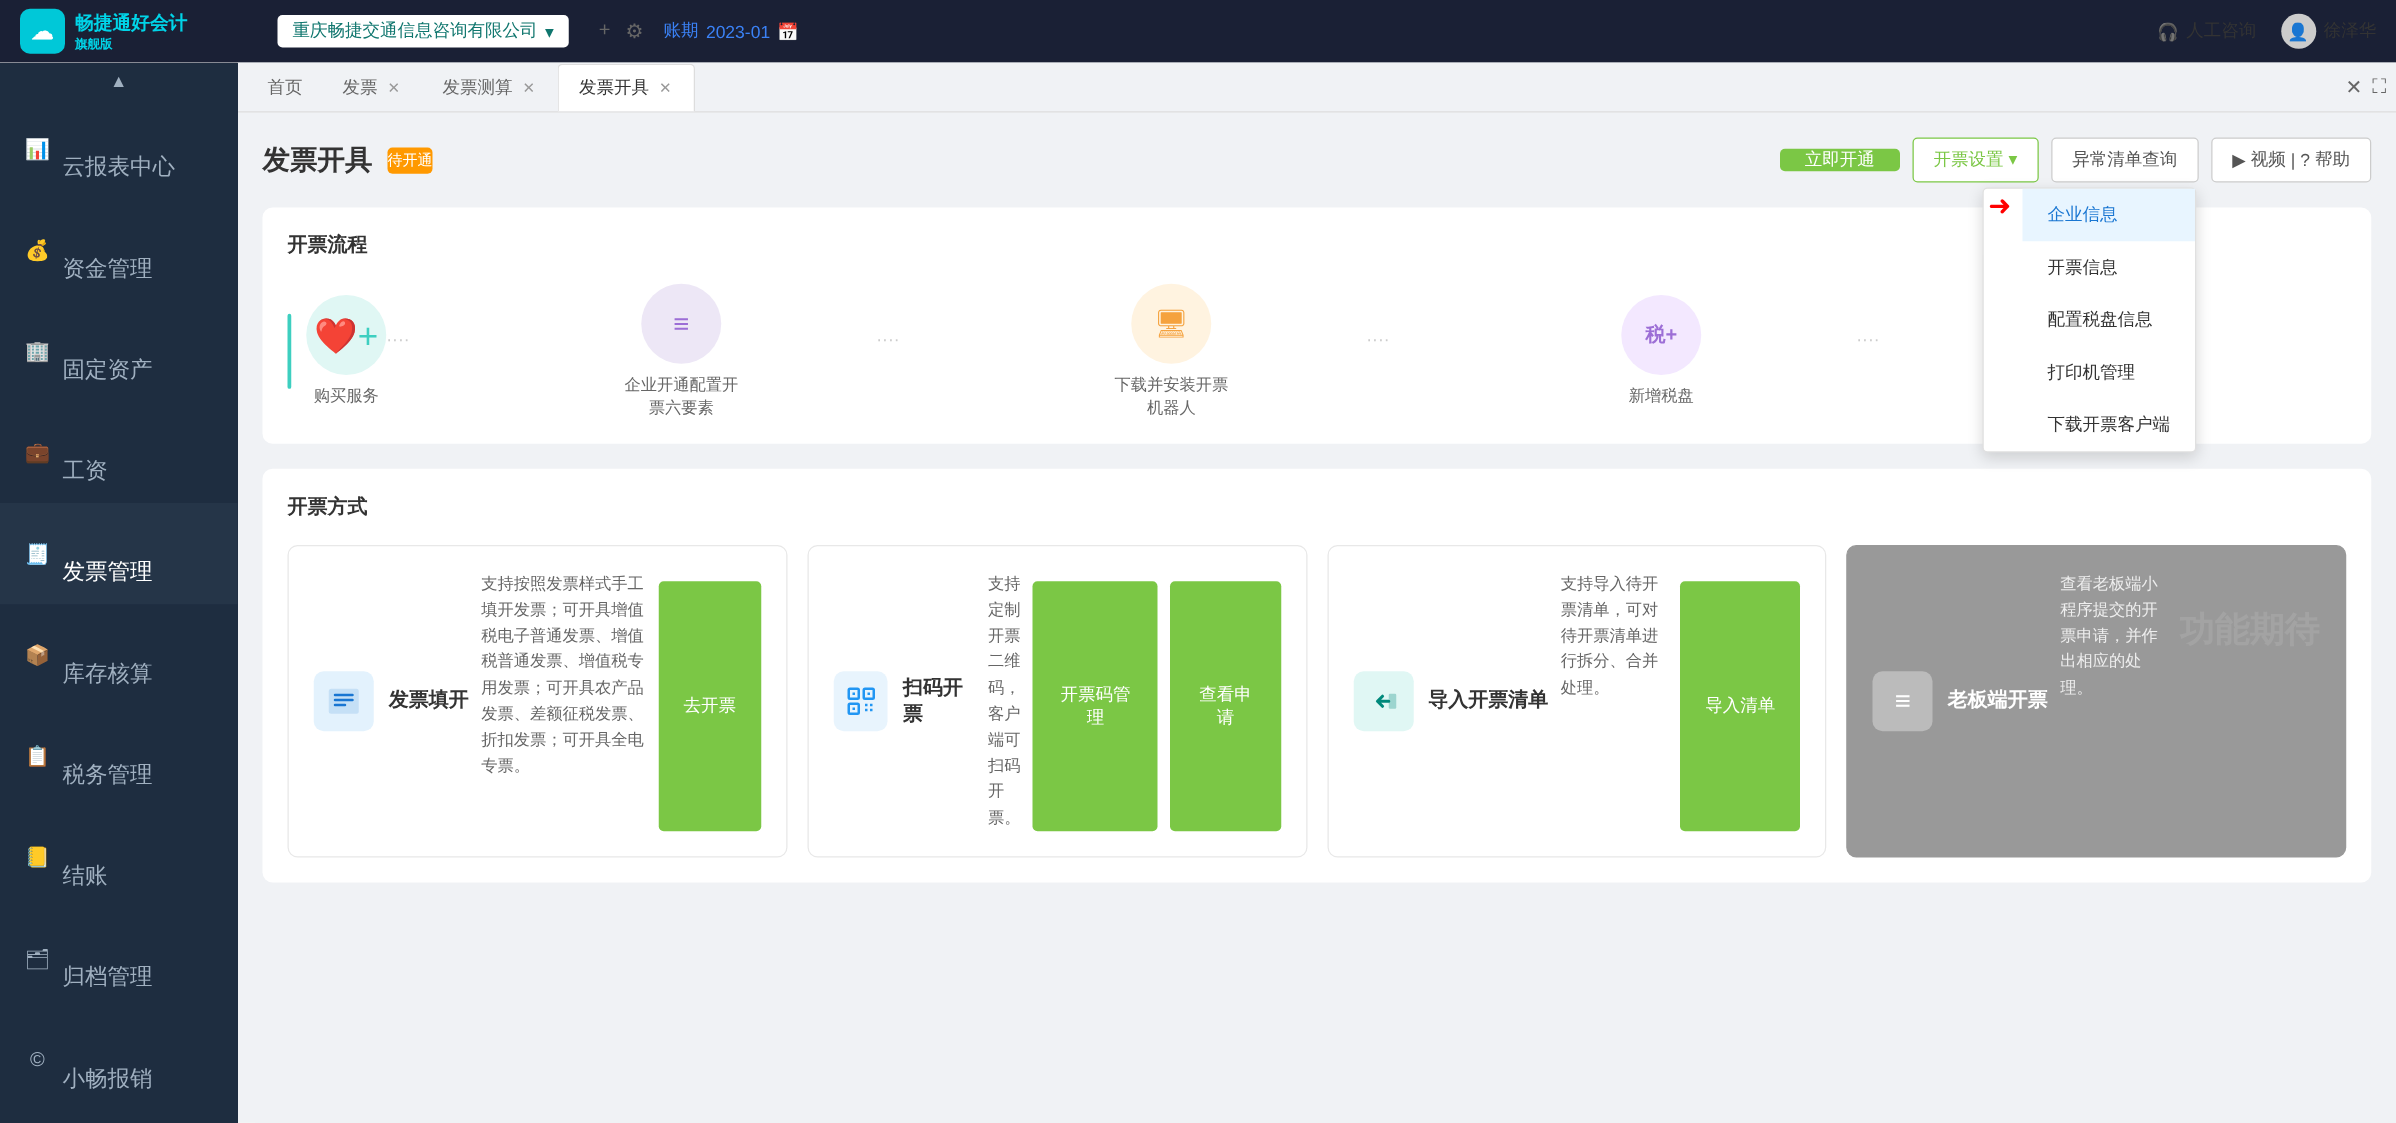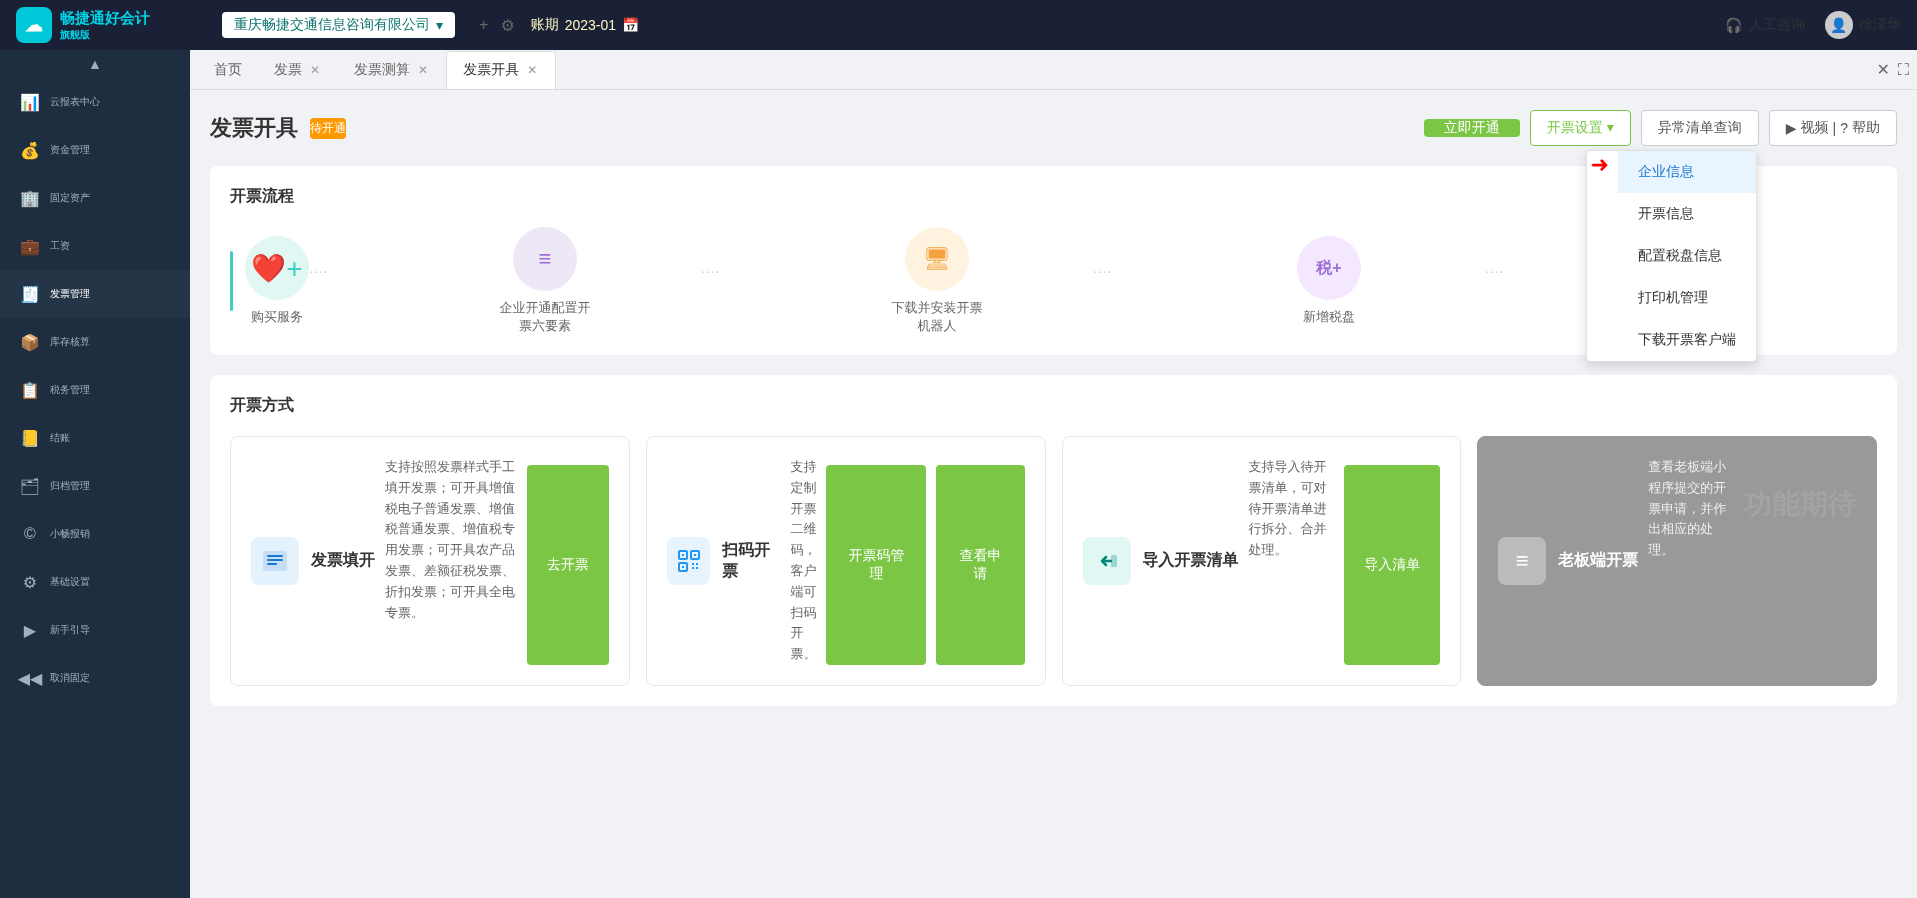--- a/index.html
+++ b/index.html
@@ -9,35 +9,35 @@
     .topbar { height: 50px; background: #1a2035; display: flex; align-items: center; padding: 0 16px; gap: 16px; flex-shrink: 0; }
     .topbar-logo { display: flex; align-items: center; gap: 8px; color: #00d4e8; font-size: 16px; font-weight: bold; width: 190px; }
     .topbar-logo .logo-icon { width: 36px; height: 36px; background: #00c8d8; border-radius: 8px; display: flex; align-items: center; justify-content: center; color: white; font-size: 18px; }
     .topbar-logo .logo-text { display: flex; flex-direction: column; }
     .topbar-logo .logo-main { font-size: 15px; color: #00d4e8; }
     .topbar-logo .logo-sub { font-size: 10px; color: #00d4e8; }
     .topbar-company { display: flex; align-items: center; gap: 6px; color: #0f766e; background: white; border-radius: 4px; padding: 4px 12px; cursor: pointer; }
     .topbar-company span { font-size: 14px; }
     .topbar-actions { display: flex; align-items: center; gap: 12px; color: #666; margin-left: 8px; }
     .topbar-actions .icon-btn { cursor: pointer; color: #666; background: none; border: none; font-size: 16px; }
-    .topbar-period { display: flex; align-items: center; gap: 6px; color: #fef9c3; }
+    .topbar-period { display: flex; align-items: center; gap: 6px; color: #3b82f6; }
     .topbar-right { margin-left: auto; display: flex; align-items: center; gap: 20px; color: #333; }
     .topbar-right .consult { display: flex; align-items: center; gap: 6px; cursor: pointer; }
     .topbar-right .user { display: flex; align-items: center; gap: 6px; cursor: pointer; }
     .avatar { width: 28px; height: 28px; border-radius: 50%; background: #ccc; display: flex; align-items: center; justify-content: center; color: #666; font-size: 14px; }
 
     
     .main-layout { display: flex; flex: 1; overflow: hidden; }
 
     
     .sidebar { width: 190px; background: #1e2d40; display: flex; flex-direction: column; flex-shrink: 0; overflow-y: auto; }
     .sidebar-item { display: flex; align-items: center; gap: 10px; padding: 14px 20px; color: #a0b0c0; cursor: pointer; transition: background 0.2s; }
     .sidebar-item.active { background: #253548; color: white; }
     .sidebar-item .si-icon { width: 20px; height: 20px; display: flex; align-items: center; justify-content: center; font-size: 16px; flex-shrink: 0; }
-    .sidebar-item .si-label { font-size: 10px; }
+    .sidebar-item .si-label { font-size: 18px; margin-top: 29px; }
     .sidebar-scroll-up, .sidebar-scroll-down { display: flex; align-items: center; justify-content: center; padding: 6px; color: #a0b0c0; cursor: pointer; }
 
     
     .content-area { flex: 1; display: flex; flex-direction: column; overflow: hidden; background: #f0f2f5; }
 
     
     .tab-bar { background: #f0f2f5; display: flex; align-items: center; height: 40px; border-bottom: 1px solid #ddd; padding: 0 8px; flex-shrink: 0; }
     .tab { display: flex; align-items: center; gap: 6px; padding: 0 16px; height: 38px; cursor: pointer; border-radius: 4px 4px 0 0; color: #666; font-size: 14px; }
     .tab.active { background: white; color: #333; border: 1px solid #ddd; border-bottom: none; }
     .tab .tab-close { font-size: 12px; color: #999; cursor: pointer; padding: 2px; }

